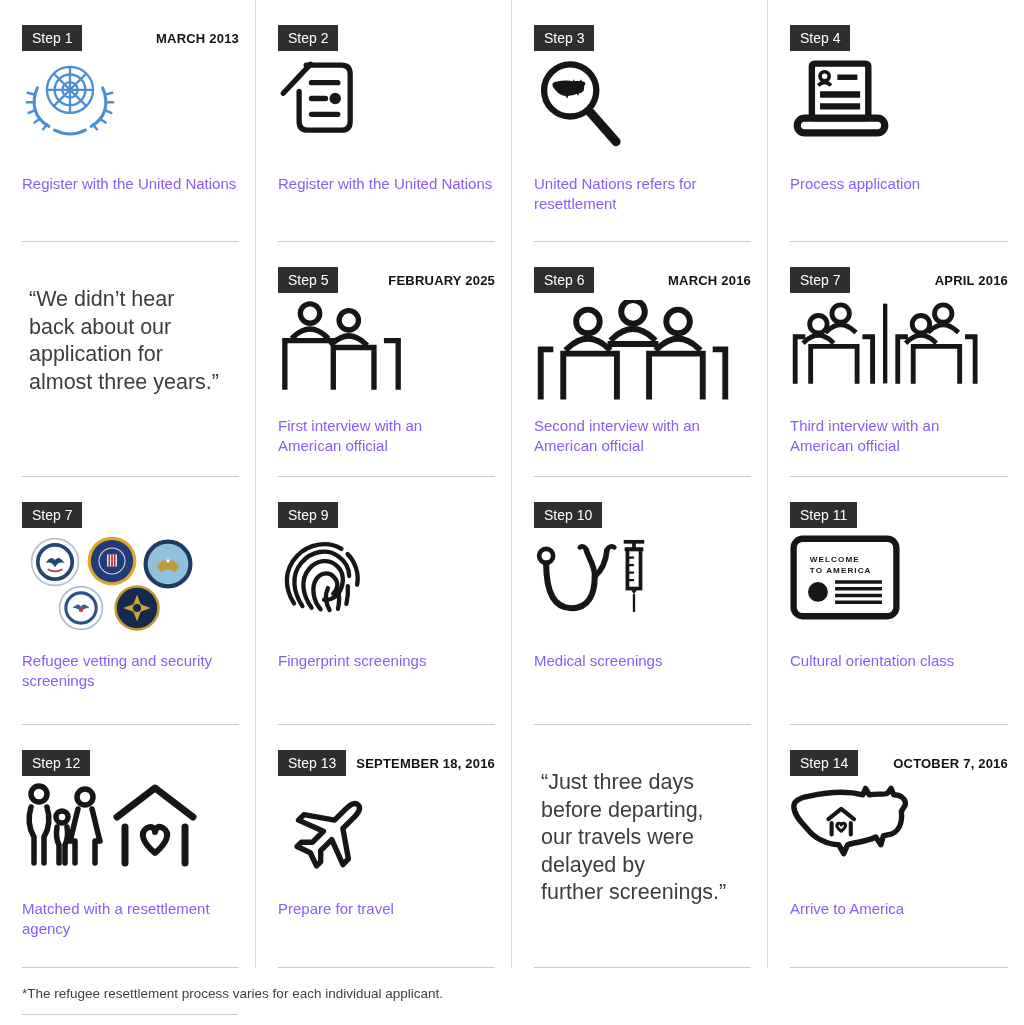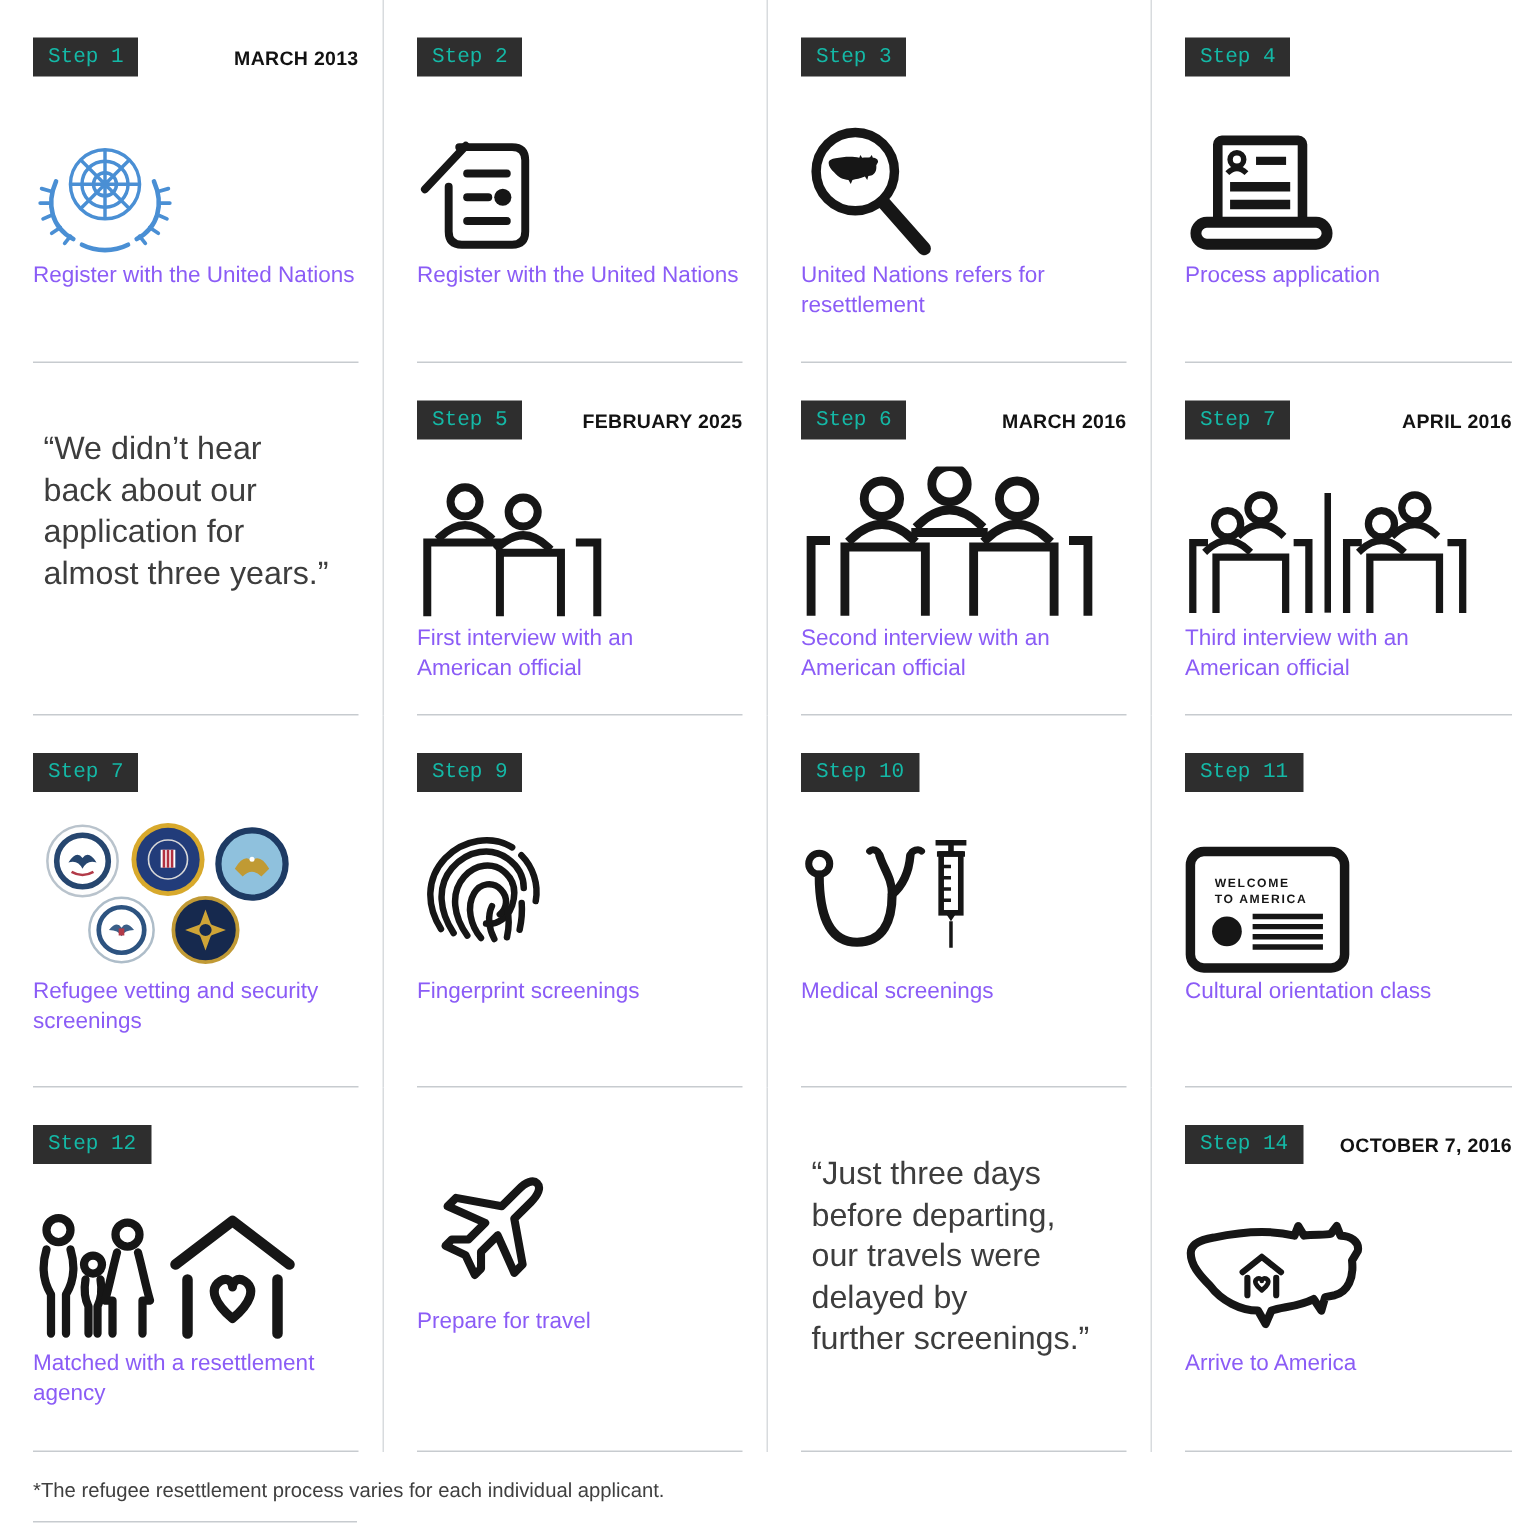--- a/index.html
+++ b/index.html
@@ -2,23 +2,23 @@
 <html><head>
 <meta charset="utf-8">
 <style>
   html,body{margin:0;padding:0;background:#ffffff;}
   body{width:1024px;height:1025px;font-family:"Liberation Sans",sans-serif;color:#161616;overflow:hidden;}
   .grid{display:grid;grid-template-columns:repeat(4,256px);grid-template-rows:242px 235px 248px 243px;}
   .cell{position:relative;box-sizing:border-box;padding:24px 16px 0 22px;border-right:1px solid #d8dbde;display:flex;flex-direction:column;}
   .cell:nth-child(4n){border-right:none;}
   .cell::after{content:"";position:absolute;left:22px;right:16px;bottom:0;height:1px;background:#c7cbcf;}
   .cell-head{display:flex;justify-content:space-between;align-items:center;height:28px;flex:none;}
-  .badge{display:inline-block;background:#2e2e2e;color:#14b8a6;font-size:14px;line-height:1;padding:6px 10px 6px 10px;font-family:Liberation Mono, monospace;}
+  .badge{display:inline-block;background:#2e2e2e;color:#ffffff;font-size:14px;line-height:1;padding:6px 10px 6px 10px;}
   .date{font-weight:700;font-size:13px;letter-spacing:.2px;color:#121212;white-space:nowrap;}
-  .icon-wrap{height:114px;display:flex;align-items:flex-end;margin-top:6px;flex:none;}
+  .icon-wrap{height:114px;display:flex;align-items:flex-start;margin-top:6px;flex:none;}
   .caption{font-size:15px;color:#8b5cf6;line-height:1.3;white-space:pre-line;margin-top:2px;}
   .quote-cell{padding-top:44px;padding-left:29px;}
   .quote{margin:0;font-size:21.5px;color:#3d3d3d;line-height:1.28;white-space:pre-line;}
   .seals{position:relative;width:218px;height:102px;}
   .seal{position:absolute;}
   .footer{position:relative;height:57px;box-sizing:border-box;padding:18px 0 0 22px;}
   .footnote{font-size:13.5px;color:#3f3f3f;}
   .footer-rule{position:absolute;left:22px;bottom:10px;width:216px;height:1px;background:#c7cbcf;}
   svg{display:block;}
 </style>
@@ -329,20 +329,24 @@
           <path d="M103,44 V80 M163,44 V80" stroke-width="7"></path>
           <path d="M133,70 C121,60 117,50 125,45 C130,42 133,46 133,49 C133,46 136,42 141,45 C149,50 145,60 133,70 Z" stroke-width="6"></path>
         </g>
       </svg>
     </div>
     <div class="caption">Matched with a resettlement
 agency</div>
   </div>
 
   <div class="cell">
+    <div class="cell-head">
+      <span class="badge">Step 13</span>
+      <span class="date">SEPTEMBER 18, 2016</span>
+    </div>
     <div class="icon-wrap">
       <svg viewBox="0 0 104 104" width="102" height="102">
         <g transform="rotate(45 52 52)" fill="none" stroke="#161616" stroke-width="5.5" stroke-linejoin="round" stroke-linecap="round">
           <path d="M52,10 C56,10 58,15 58,22 V38 L84,56 V64 L58,54 V70 L66,78 V84 L52,79 L38,84 V78 L46,70 V54 L20,64 V56 L46,38 V22 C46,15 48,10 52,10 Z"></path>
         </g>
       </svg>
     </div>
     <div class="caption">Prepare for travel</div>
   </div>
 

